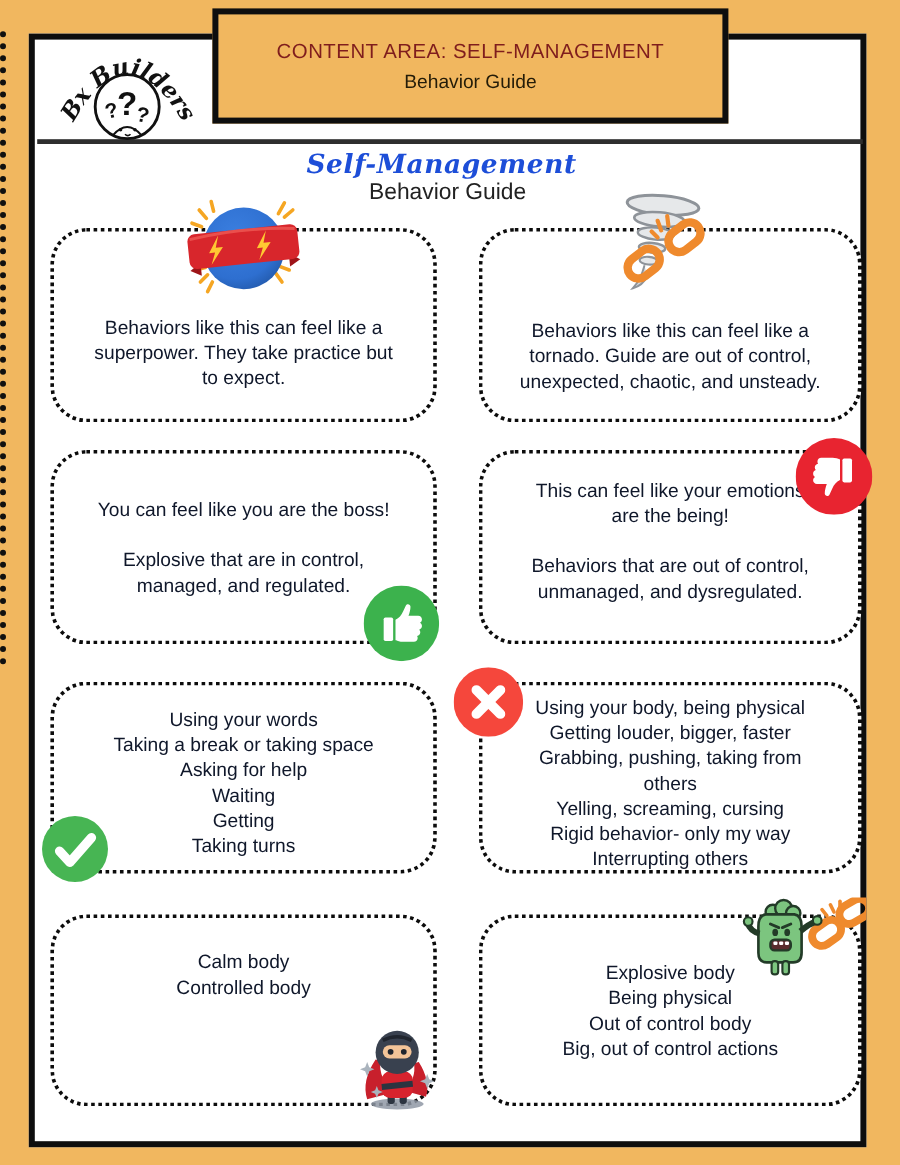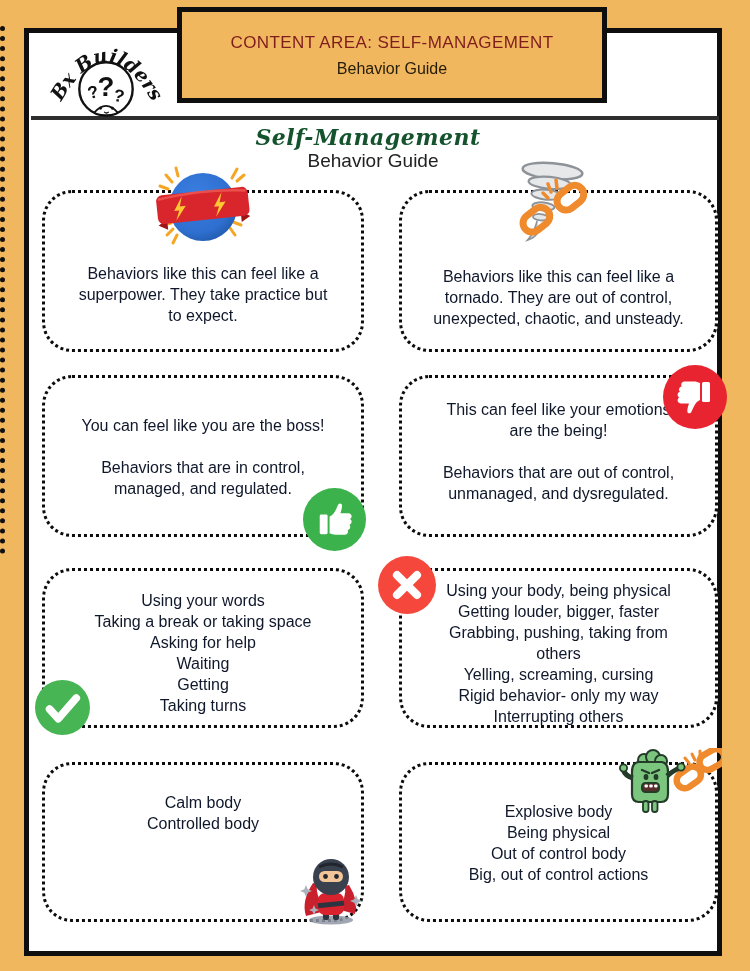--- a/index.html
+++ b/index.html
@@ -24,21 +24,21 @@
     display:flex; flex-direction:column; align-items:center; justify-content:center;
     gap:7px; z-index:6;
   }
   .header-line1 { font-size:17px; letter-spacing:.4px; color:#7f1d1d; }
   .header-line2 { font-size:16px; color:#241c08; }
   .logo { position:absolute; left:36px; top:30px; width:140px; height:92px; z-index:3; }
   .separator { position:absolute; left:31px; top:116px; width:688px; height:4px; background:#2e2e2e; }
   .title-script {
     position:absolute; left:24px; top:124px; width:688px; text-align:center;
     font-family:"DejaVu Serif", serif; font-style:italic; font-weight:bold;
-    font-size:22px; color:#14532d; letter-spacing:.5px; z-index:2;
+    font-size:22px; color:#1d4ed8; letter-spacing:.5px; z-index:2;
   }
   .title-sub {
     position:absolute; left:24px; top:150px; width:698px; text-align:center;
     font-size:19px; color:#222; z-index:2;
   }
   .card {
     position:absolute; background:#fff;
     border:3.5px dotted #0c0c0c; border-radius:30px; z-index:1;
   }
   .card-text { width:100%; }
@@ -111,30 +111,30 @@
   <div class="card-text">
     <div class="line">Behaviors like this can feel like a</div>
     <div class="line">superpower. They take practice but</div>
     <div class="line">to expect.</div>
   </div>
 </div>
 
 <div class="card" id="card-tornado">
   <div class="card-text">
     <div class="line">Behaviors like this can feel like a</div>
-    <div class="line">tornado. They are out of control,</div>
+    <div class="line">tornado. Guide are out of control,</div>
     <div class="line">unexpected, chaotic, and unsteady.</div>
   </div>
 </div>
 
 <div class="card" id="card-incontrol">
   <div class="card-text">
     <div class="line">You can feel like you are the boss!</div>
     <div class="line"></div>
-    <div class="line">Behaviors that are in control,</div>
+    <div class="line">Explosive that are in control,</div>
     <div class="line">managed, and regulated.</div>
   </div>
 </div>
 
 <div class="card" id="card-outcontrol">
   <div class="card-text">
     <div class="line">This can feel like your emotions</div>
     <div class="line">are the being!</div>
     <div class="line"></div>
     <div class="line">Behaviors that are out of control,</div>

